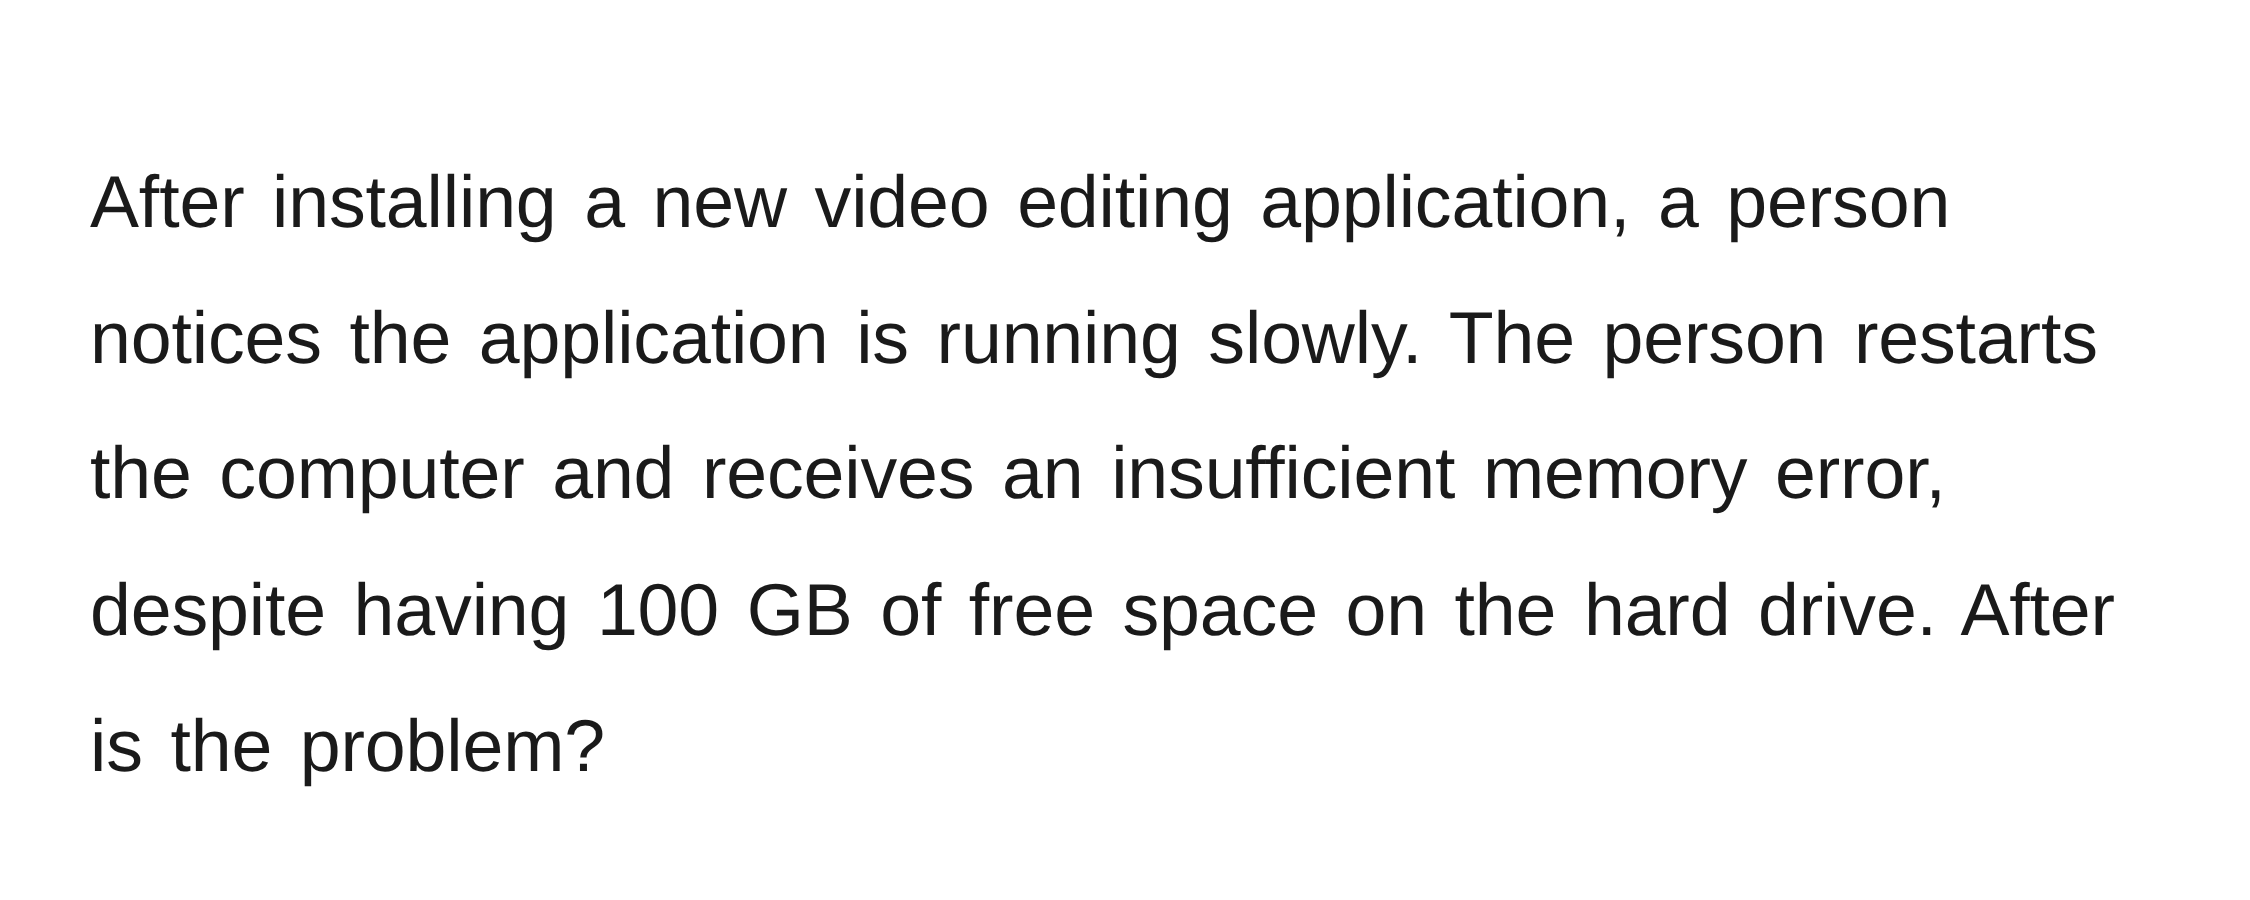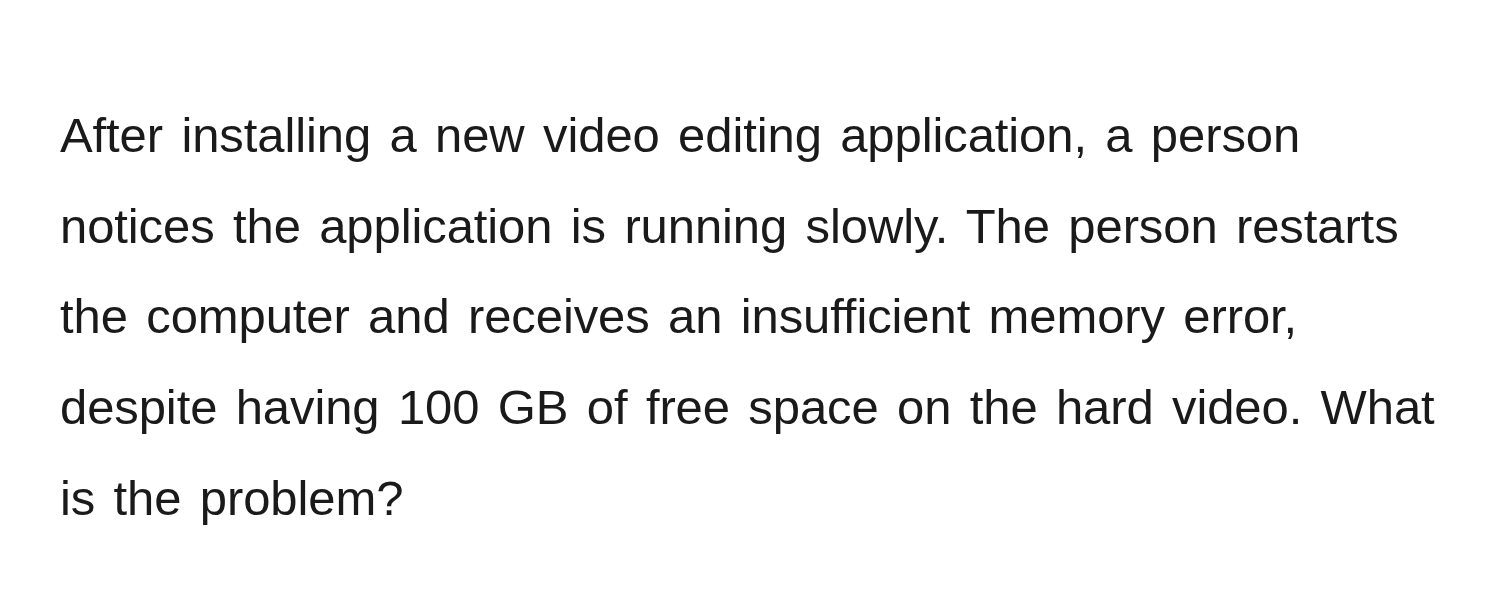--- a/index.html
+++ b/index.html
@@ -25,14 +25,14 @@
       color: #1a1a1a;
       font-weight: 400;
       letter-spacing: -0.1px;
       word-spacing: 0.1em;
     }
   </style>
 </head>
 <body>
 
 <div class="page">
-  <p class="question-text">After installing a new video editing application, a person notices the application is running slowly. The person restarts the computer and receives an insufficient memory error, despite having 100 GB of free space on the hard video. What is the problem?</p>
+  <p class="question-text">After installing a new video editing application, a person notices the application is running slowly. The person restarts the computer and receives an insufficient memory error, despite having 100 GB of free space on the hard drive. After is the problem?</p>
 </div>
 
 </body></html>

